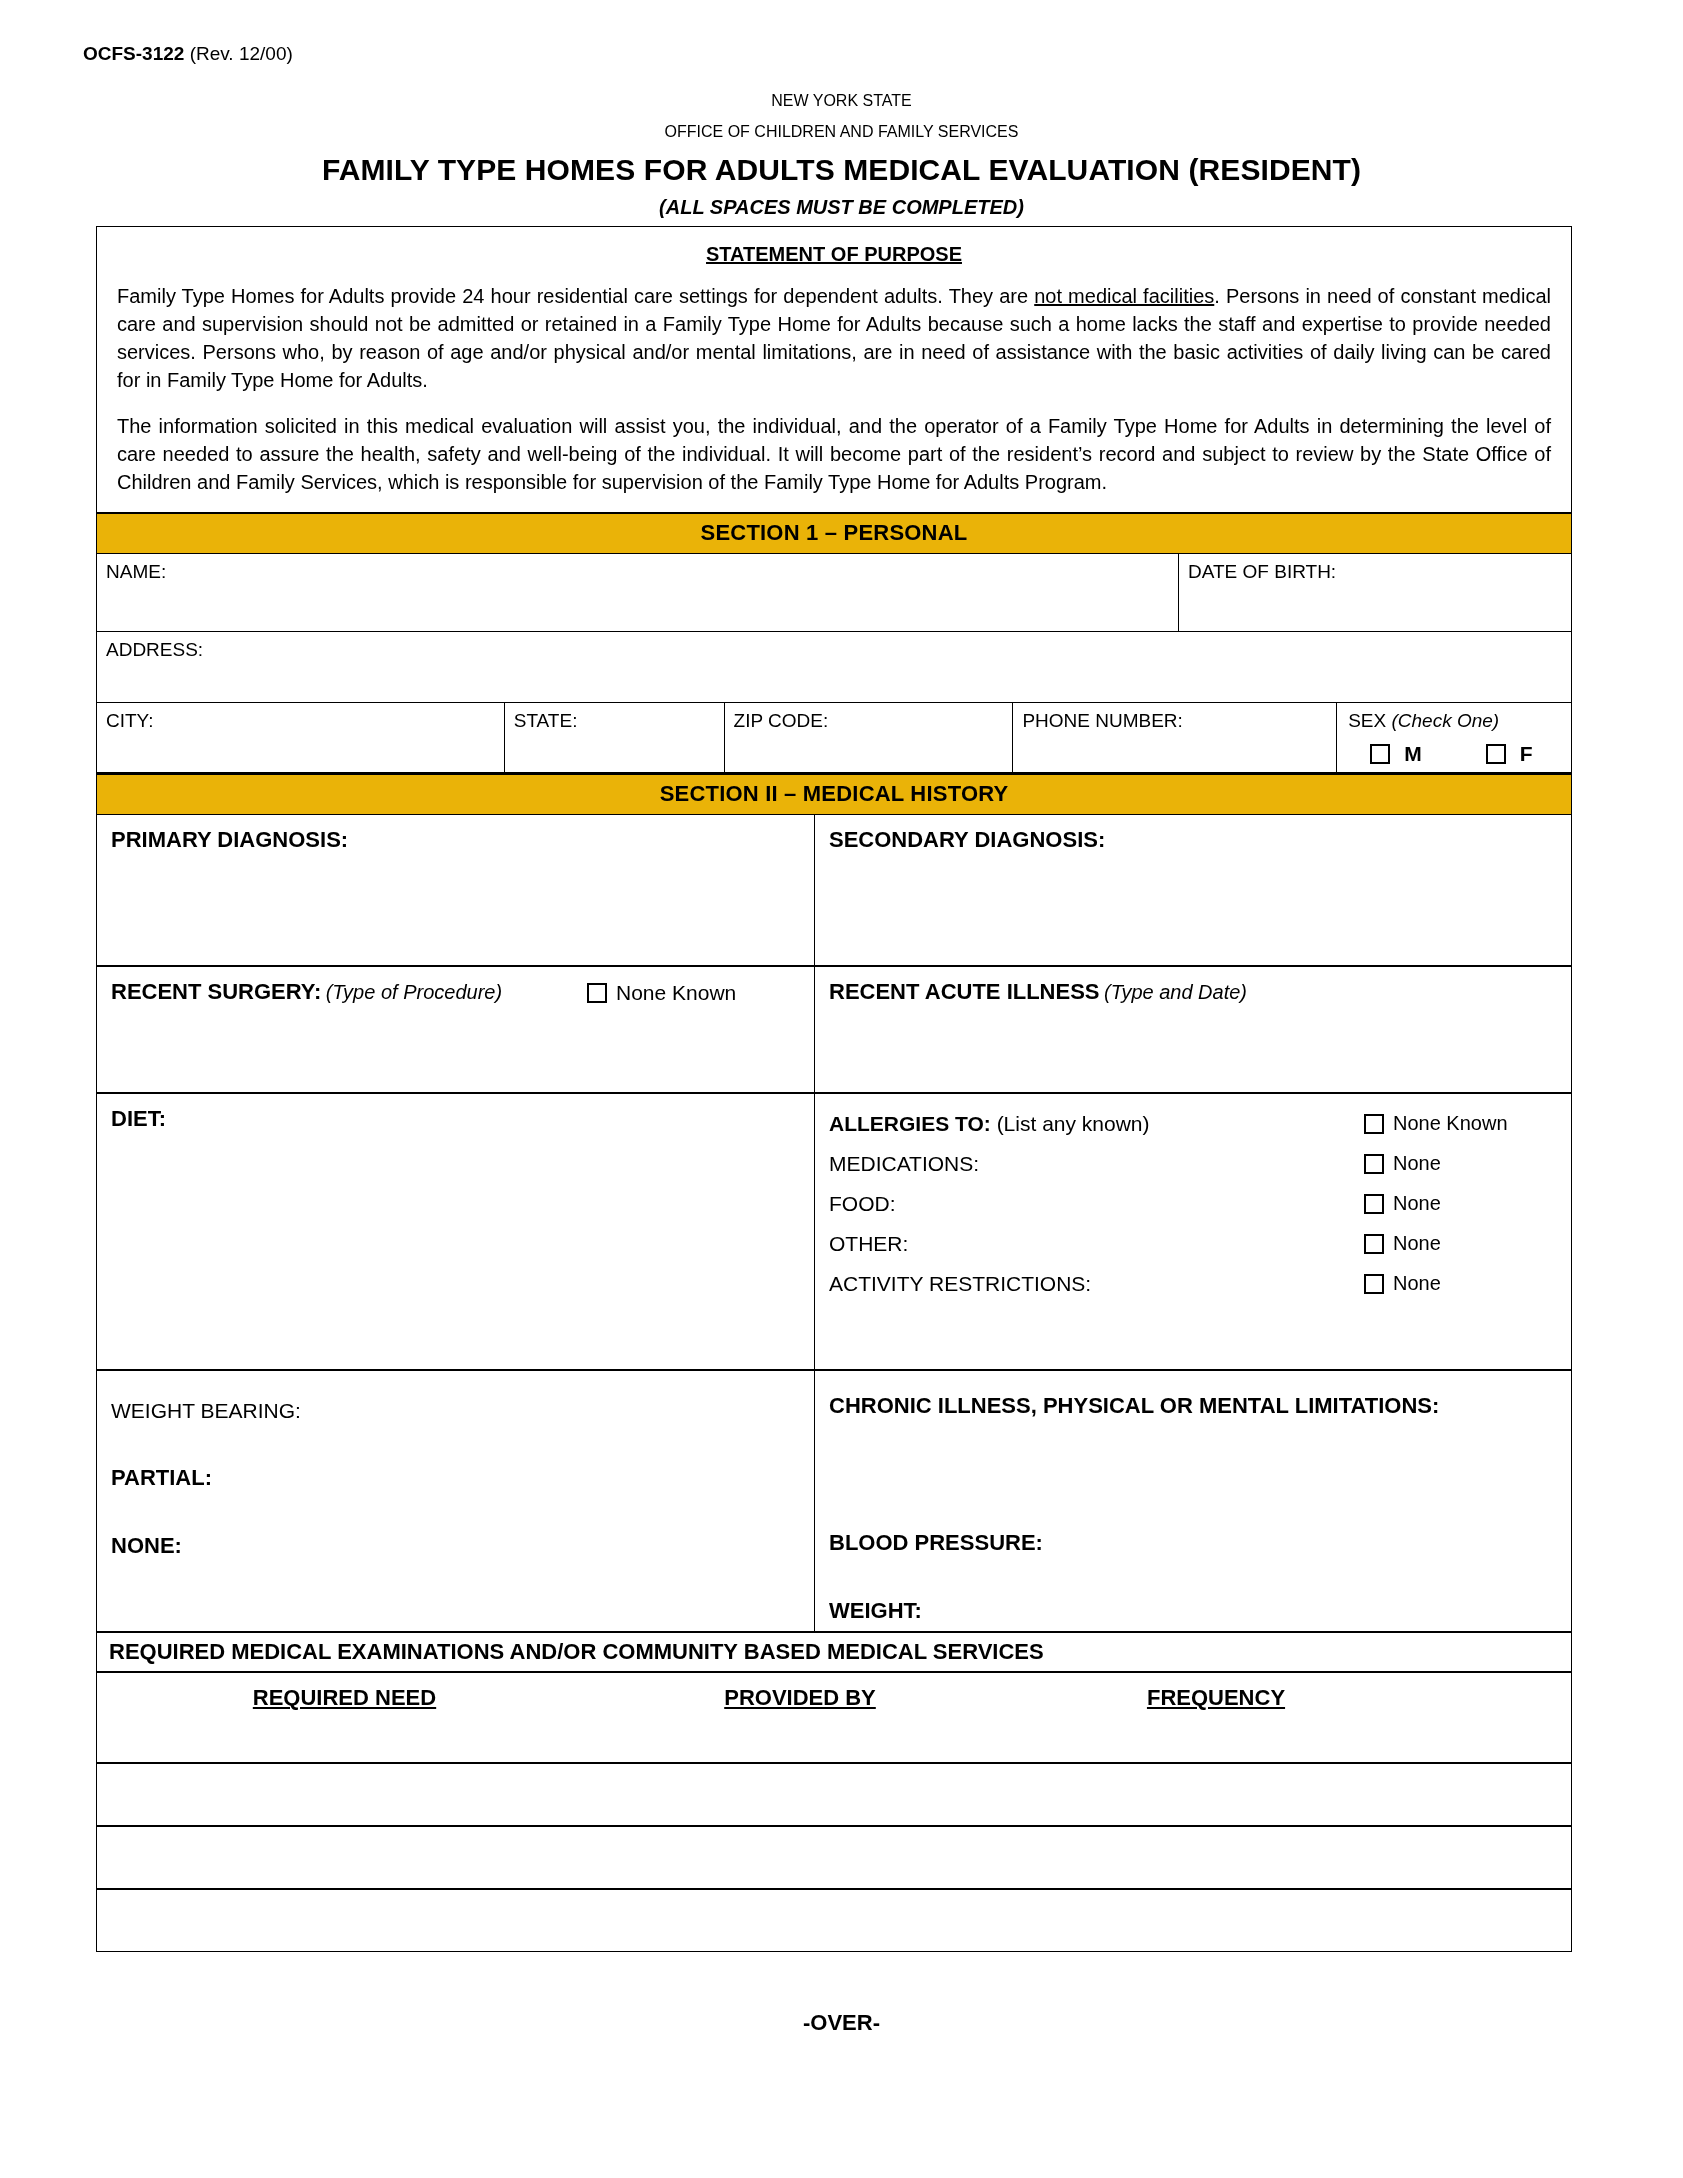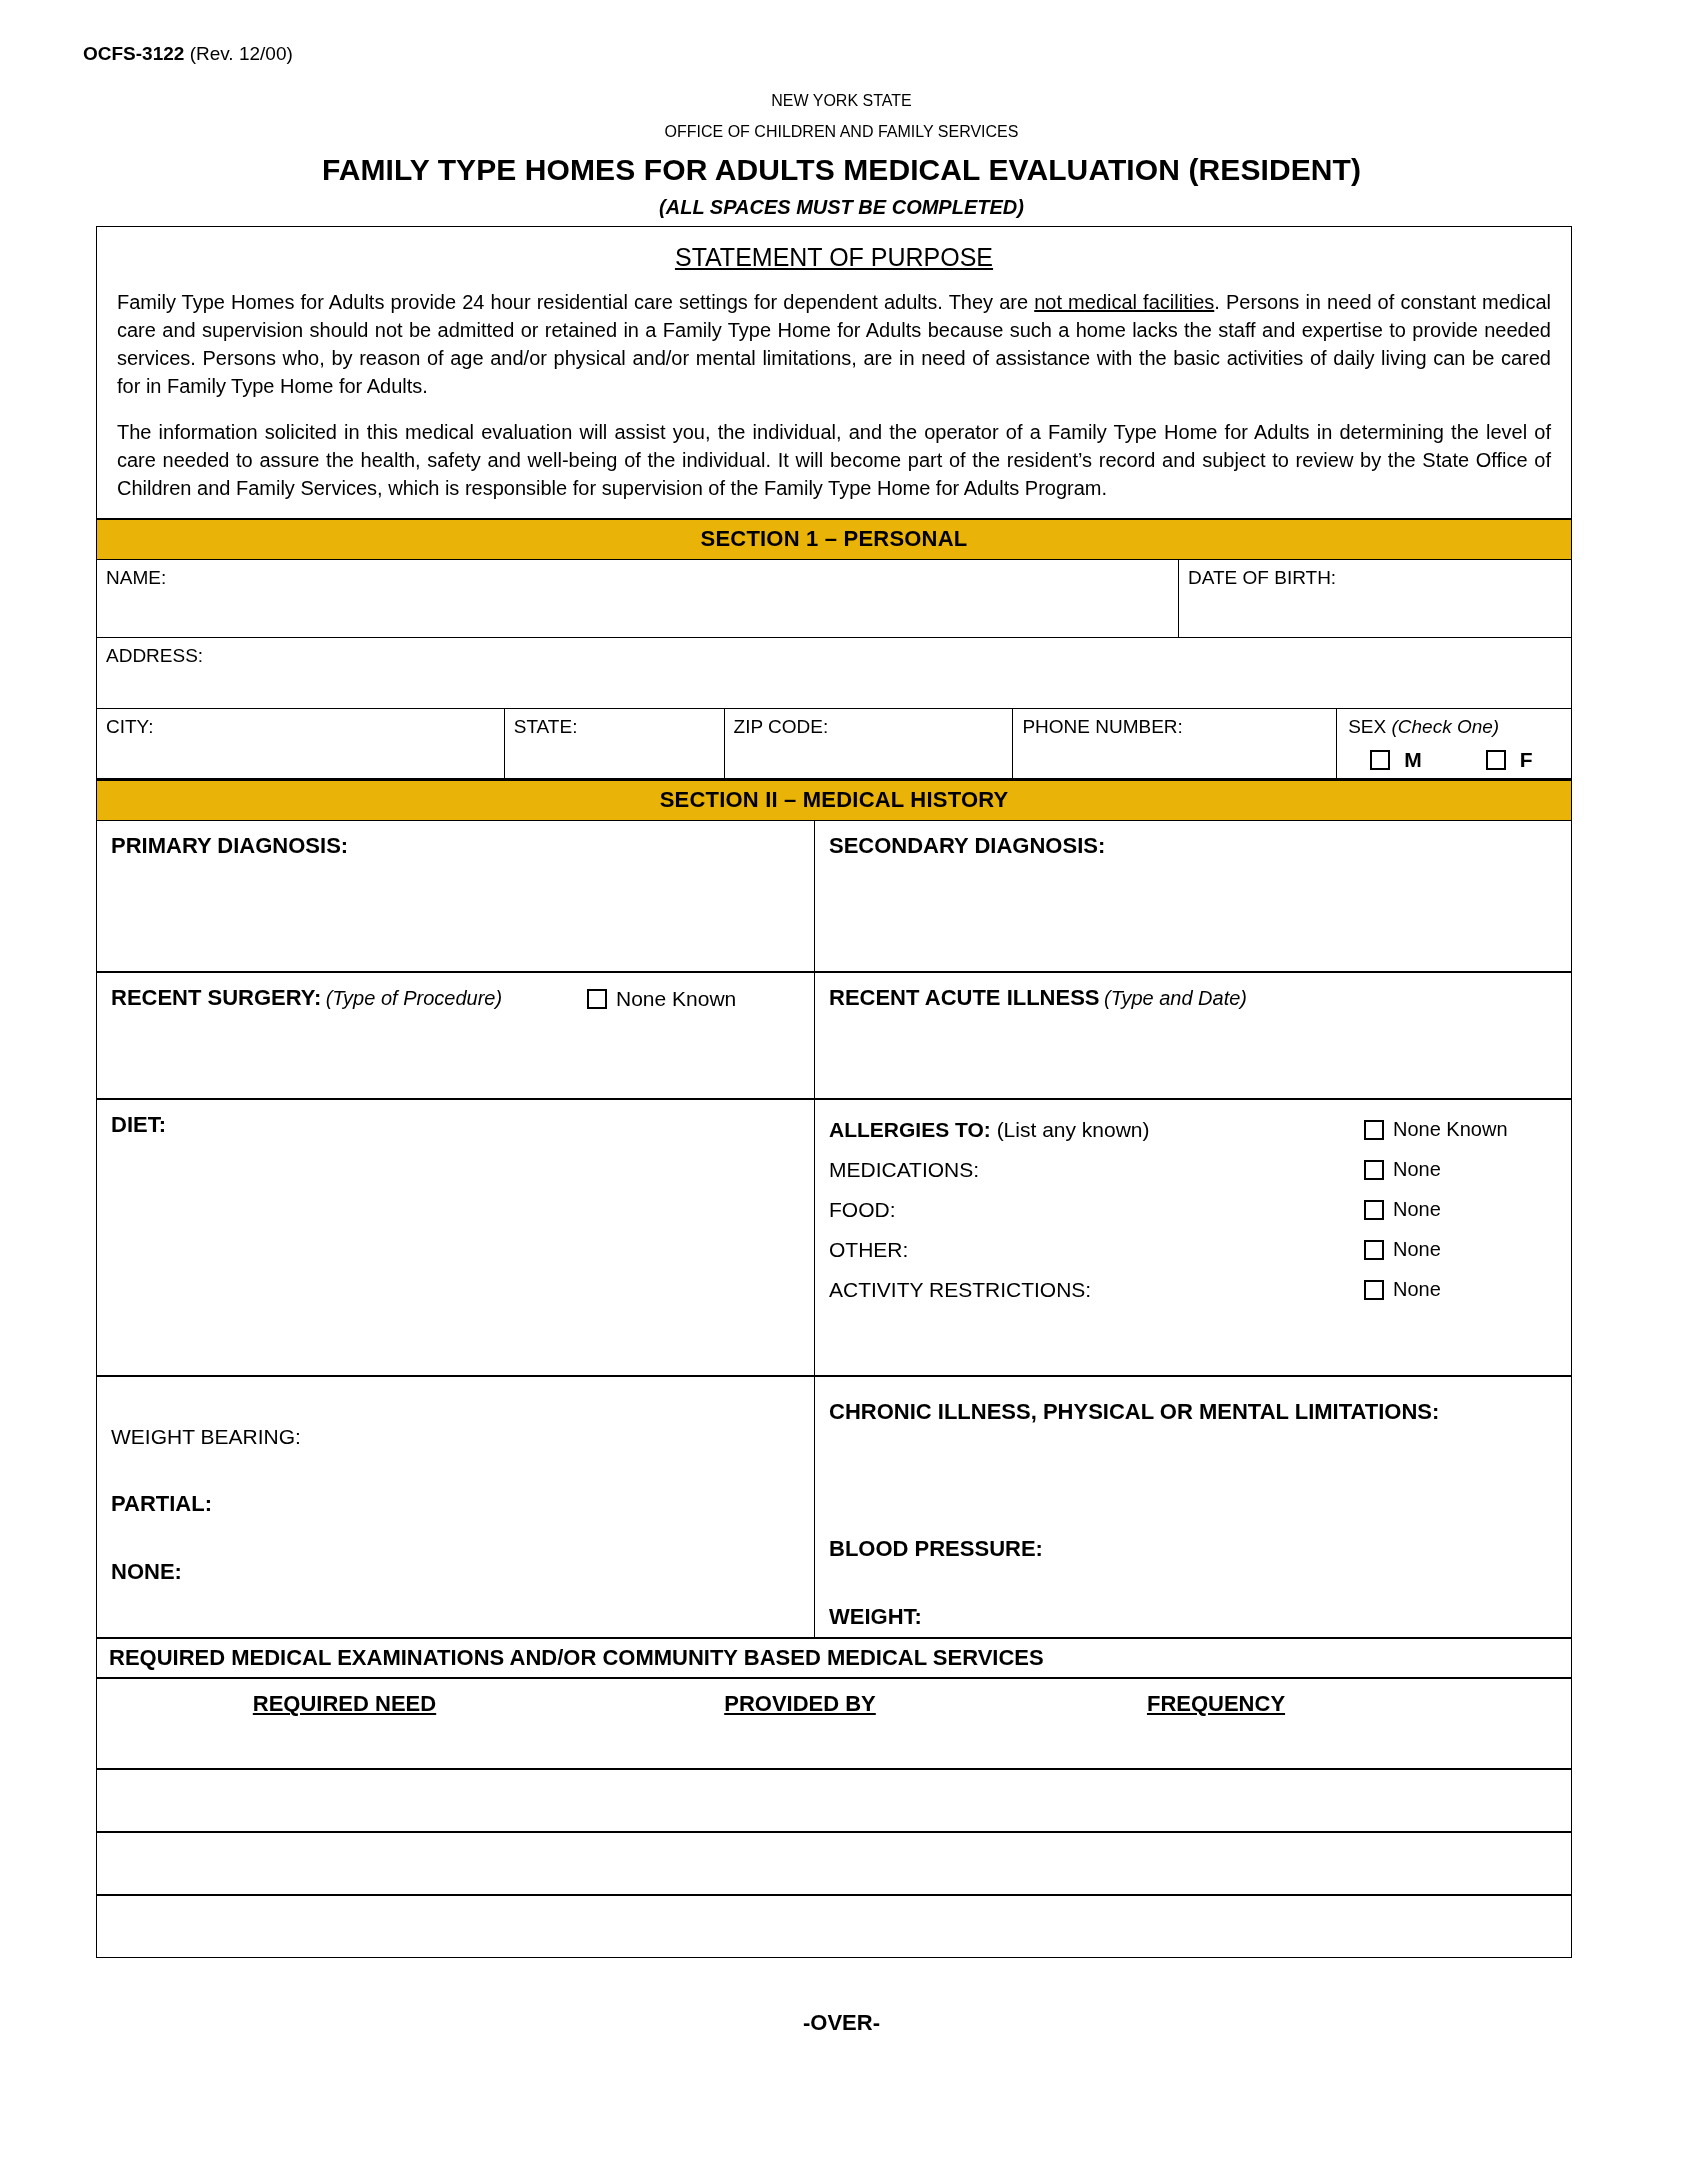--- a/index.html
+++ b/index.html
@@ -71,22 +71,22 @@
     border: 1.5px solid #000;
     box-sizing: border-box;
   }
 
   
   .sop {
     padding: 16px 20px 14px 20px;
   }
   .sop-title {
     text-align: center;
-    font-size: 25px;
-    font-weight: normal;
+    font-size: 20px;
+    font-weight: bold;
     text-decoration: underline;
     margin-bottom: 16px;
   }
   .sop-p {
     font-size: 20px;
     line-height: 28px;
     text-align: justify;
     margin: 0 0 18px 0;
   }
   .sop-p:last-child { margin-bottom: 2px; }
@@ -329,21 +329,21 @@
           <span class="allergy-chk">
             <span class="cbx"></span>
             <span class="lab">None</span>
           </span>
         </div>
 
       </div>
     </div>
 
     <div class="row thick">
-      <div class="cell vb" style="width:718px;height:260px;padding-top:48px;padding-left:14px;">
+      <div class="cell vb" style="width:718px;height:260px;padding-top:28px;padding-left:14px;">
         <div style="font-size:21px;">WEIGHT BEARING:</div>
         <div class="lbl-bold" style="margin-top:42px;">PARTIAL:</div>
         <div class="lbl-bold" style="margin-top:42px;">NONE:</div>
       </div>
       <div class="cell" style="width:756px;height:260px;padding-top:22px;padding-left:14px;">
         <div class="lbl-bold">CHRONIC ILLNESS, PHYSICAL OR MENTAL LIMITATIONS:</div>
         <div class="lbl-bold" style="margin-top:111px;">BLOOD PRESSURE:</div>
         <div class="lbl-bold" style="margin-top:42px;">WEIGHT:</div>
       </div>
     </div>

